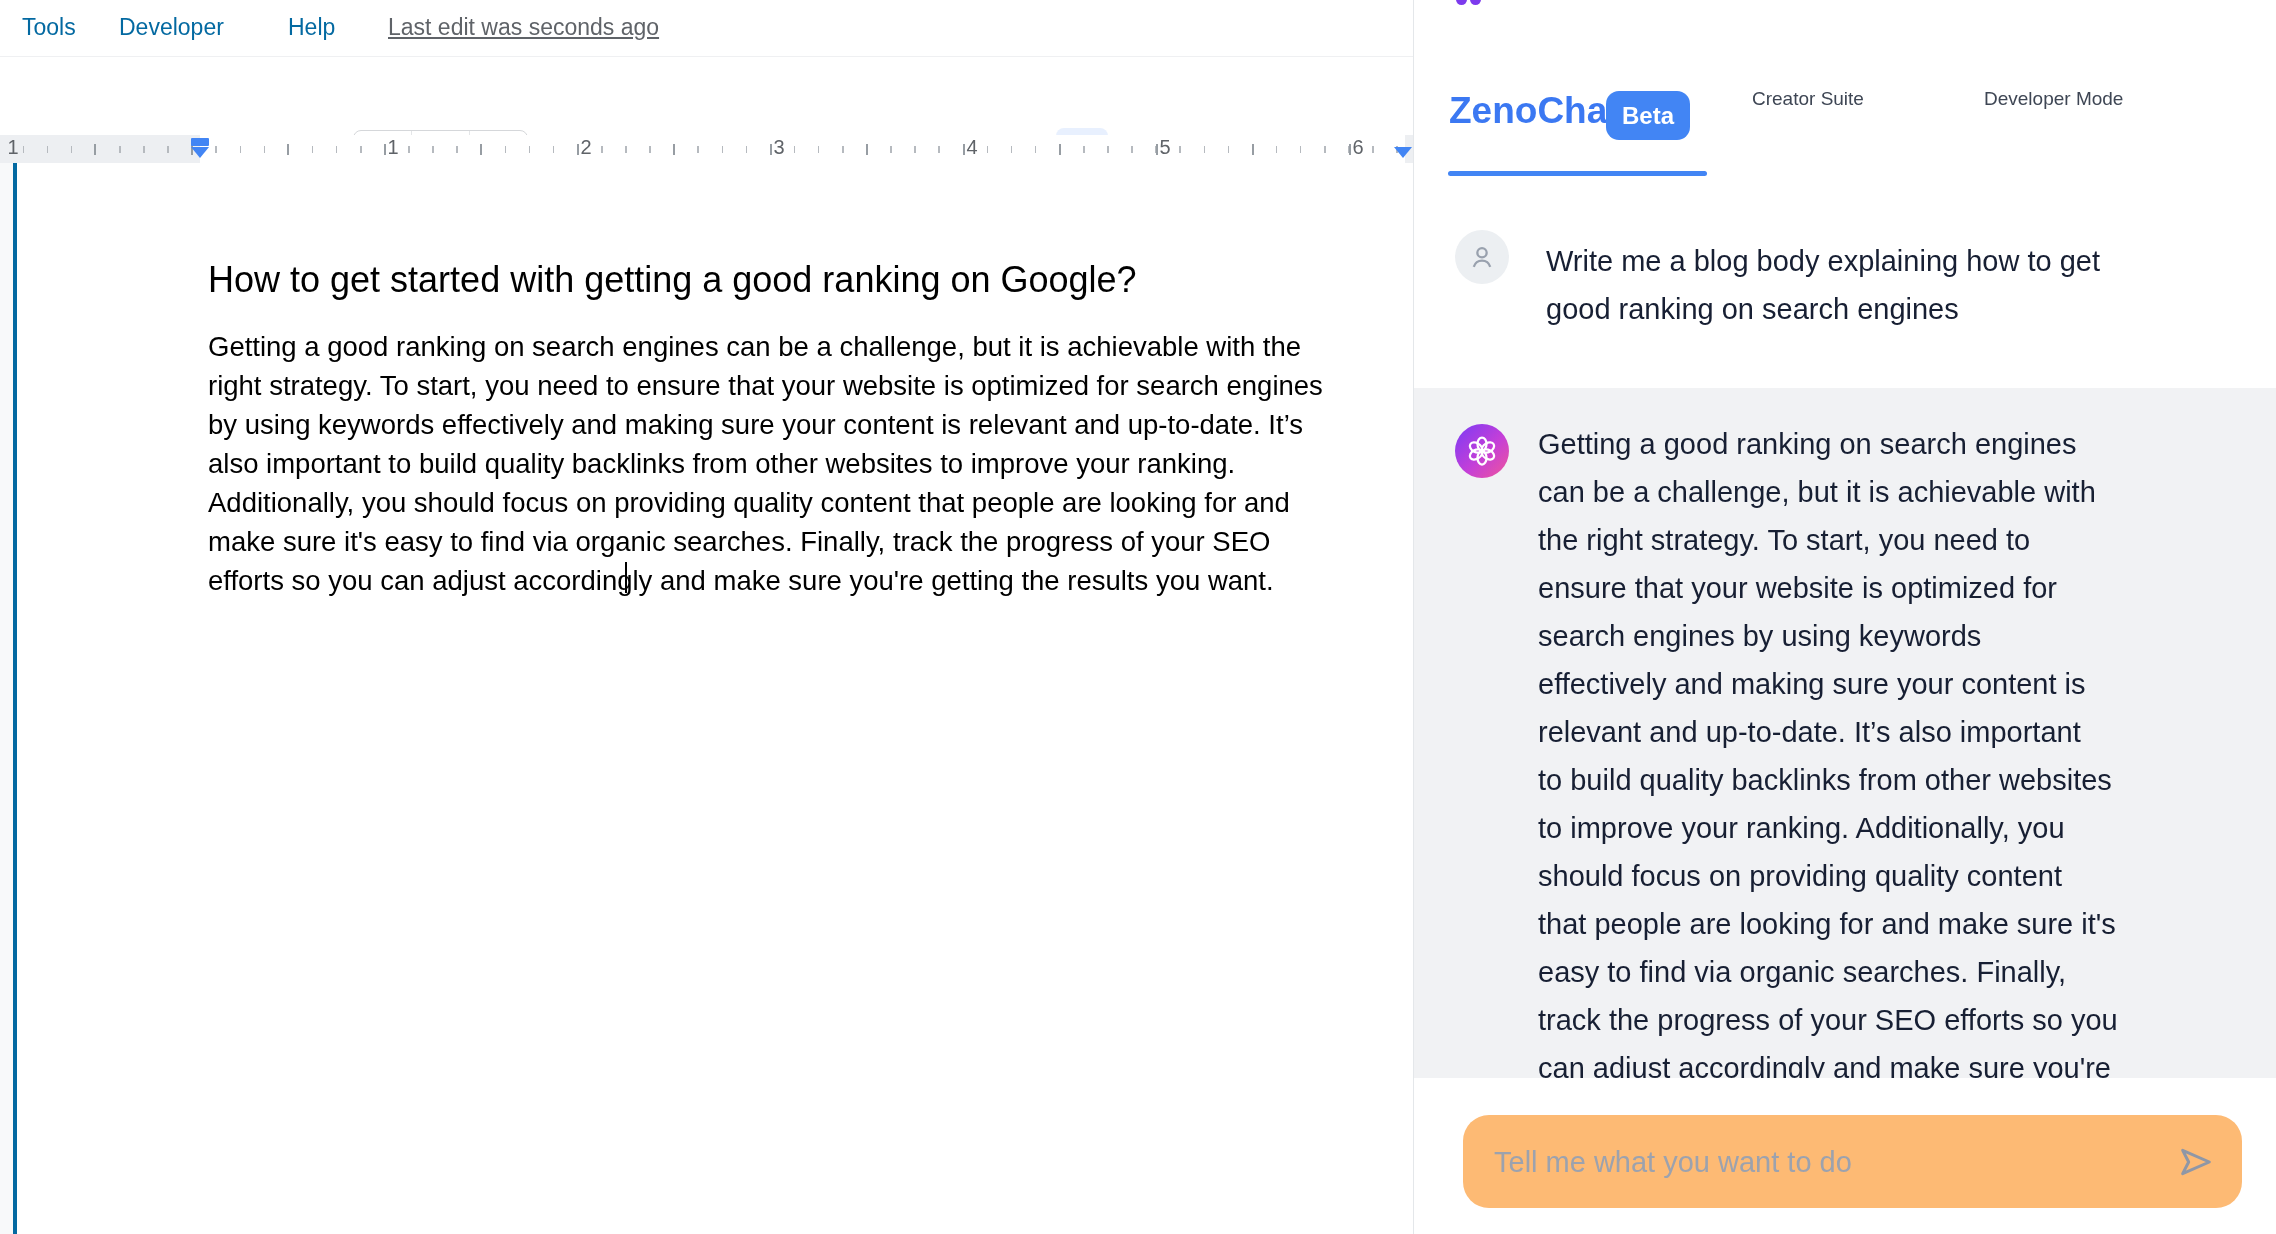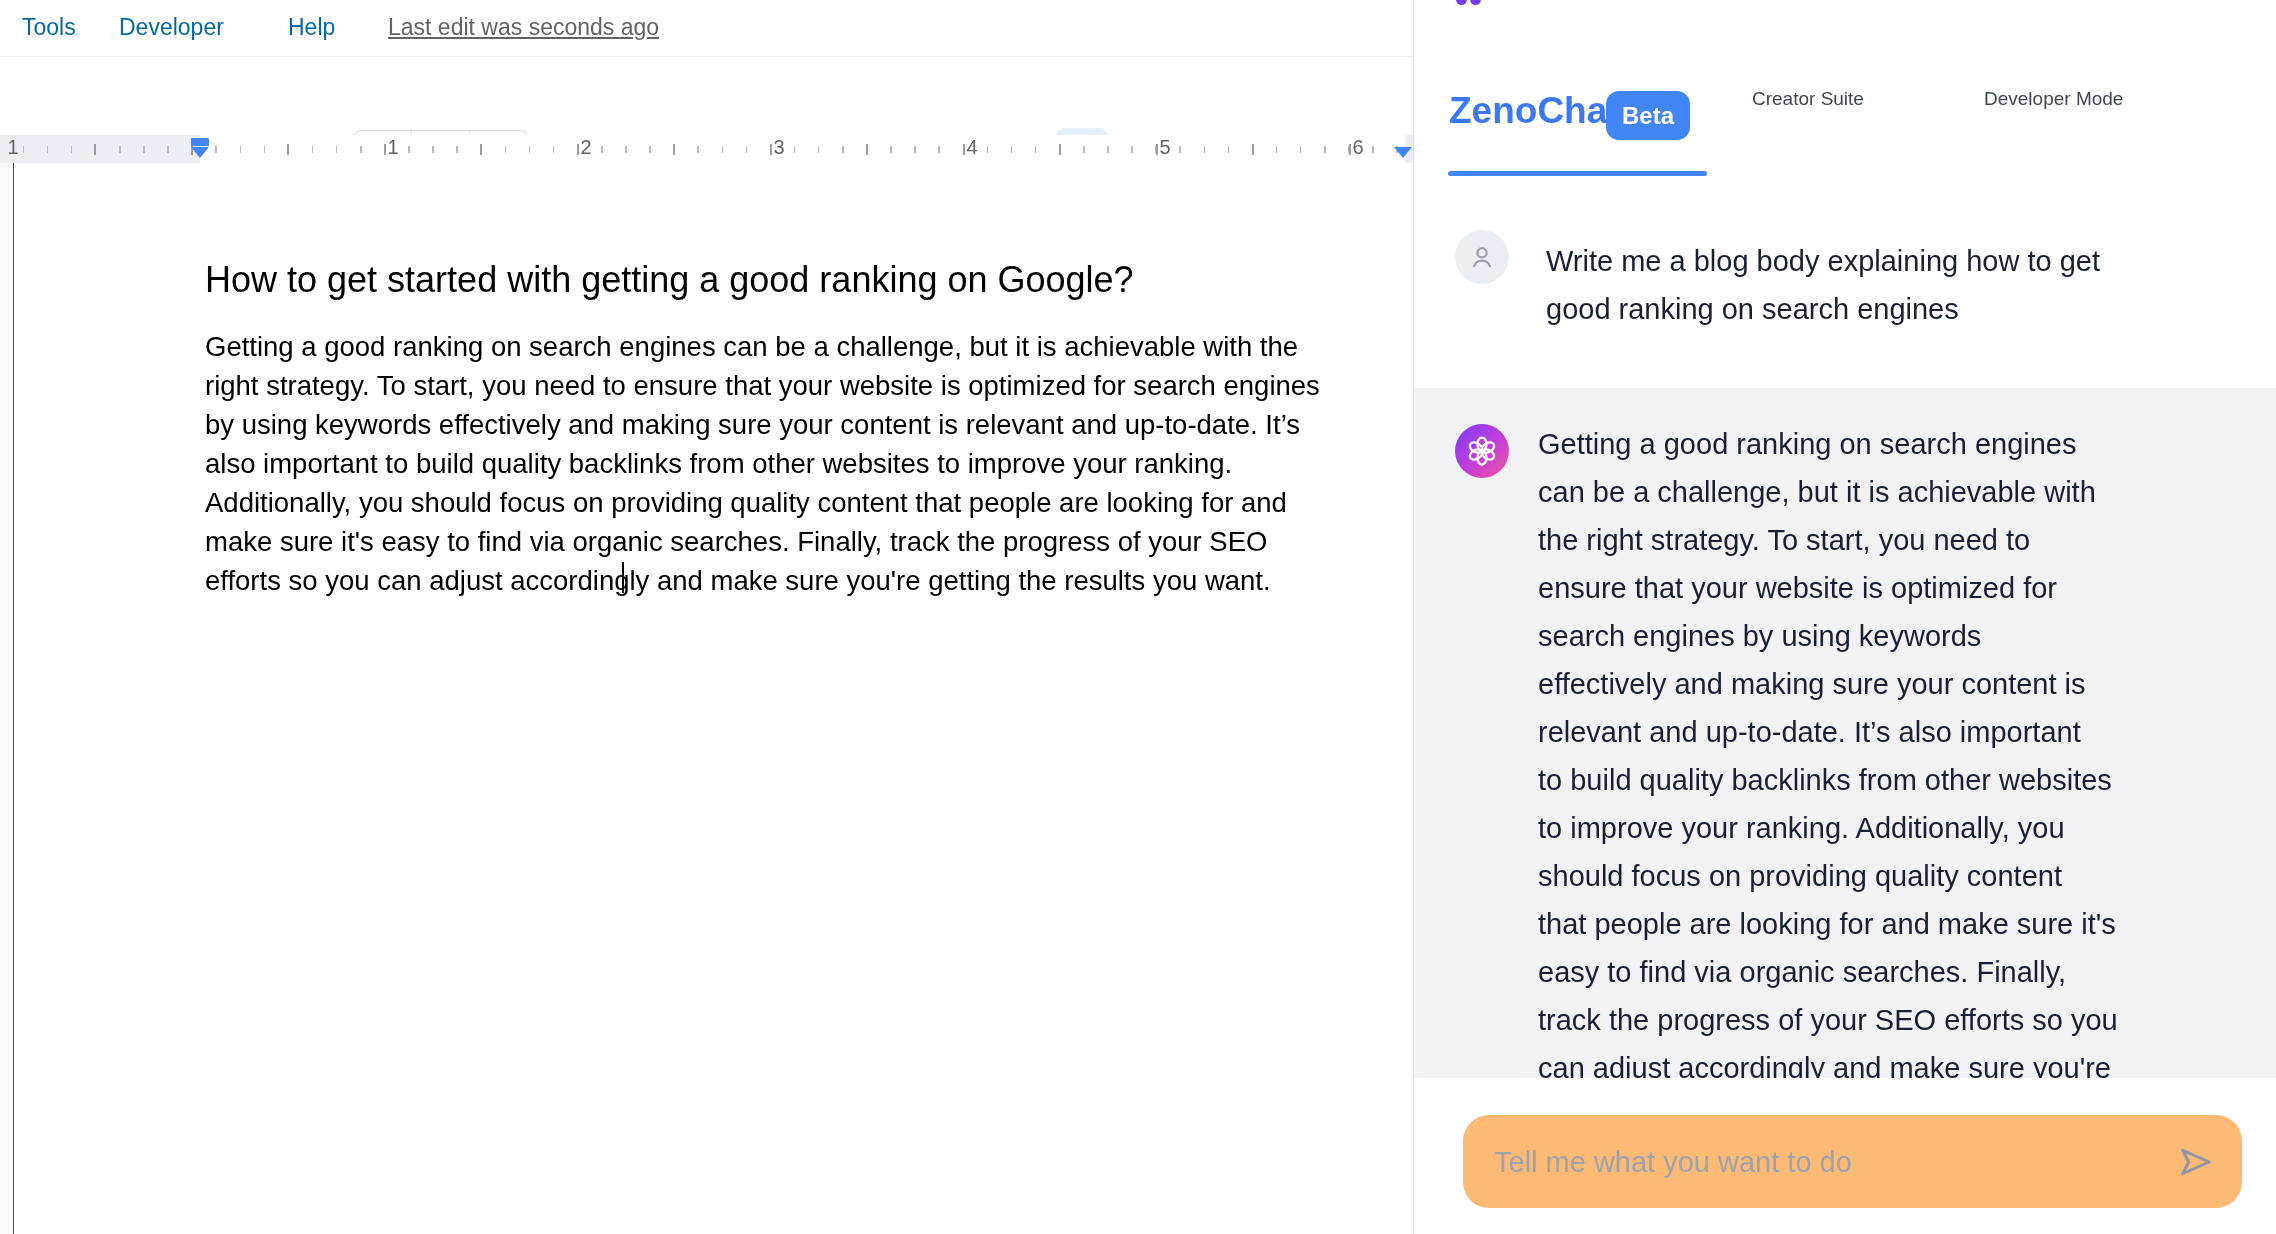--- a/index.html
+++ b/index.html
@@ -38,21 +38,21 @@
     background:repeating-linear-gradient(to right,transparent 0 22.6px,#B6BABF 22.6px 24.1px);}
   .ticks-major{position:absolute;left:0;right:0;top:9px;height:11px;
     background:repeating-linear-gradient(to right,transparent 0 94.5px,#979DA3 94.5px 96.5px);}
   .ruler-num{position:absolute;top:1px;transform:translateX(-50%);font-size:20px;color:#5F6368;background:transparent;}
   .indent-marker-left{position:absolute;left:191px;top:3px;width:18px;}
   .indent-rect{width:18px;height:8px;background:#4285F4;border-radius:1px;}
   .indent-tri{width:0;height:0;border-left:9px solid transparent;border-right:9px solid transparent;border-top:11px solid #4285F4;margin-top:1px;}
   .indent-marker-right{position:absolute;left:1394px;top:12px;width:0;height:0;
     border-left:9px solid transparent;border-right:9px solid transparent;border-top:11px solid #4285F4;}
 
-  .page{position:absolute;left:13px;top:163px;width:1400px;height:1071px;background:#fff;border-left:1px solid #0369a1;}
+  .page{position:absolute;left:13px;top:163px;width:1400px;height:1071px;background:#fff;border-left:4px solid #0369a1;}
   .doc-title{position:absolute;left:191px;top:93px;width:1180px;font-size:36px;line-height:48px;color:#000;}
   .doc-body{position:absolute;left:191px;top:164px;width:1230px;font-size:27.5px;line-height:39px;color:#000;white-space:pre-line;}
   .doc-caret{position:absolute;left:608px;top:399px;width:2px;height:31px;background:#000;}
 
   
   .sidebar{position:absolute;left:1413px;top:0;width:863px;height:1234px;background:#fff;border-left:1.5px solid #E4E7EA;box-sizing:border-box;}
   .logo-dots{position:absolute;left:42px;top:-6px;display:flex;gap:3px;}
   .logo-dots span{width:11px;height:11px;border-radius:50%;background:#7C3AED;display:inline-block;}
   .tab-zenochat{position:absolute;left:35px;top:90px;font-size:37px;font-weight:600;color:#3B78F2;cursor:pointer;}
   .beta-badge{position:absolute;left:192px;top:91px;height:49px;padding:0 16px;border-radius:13px;background:#4285F4;

